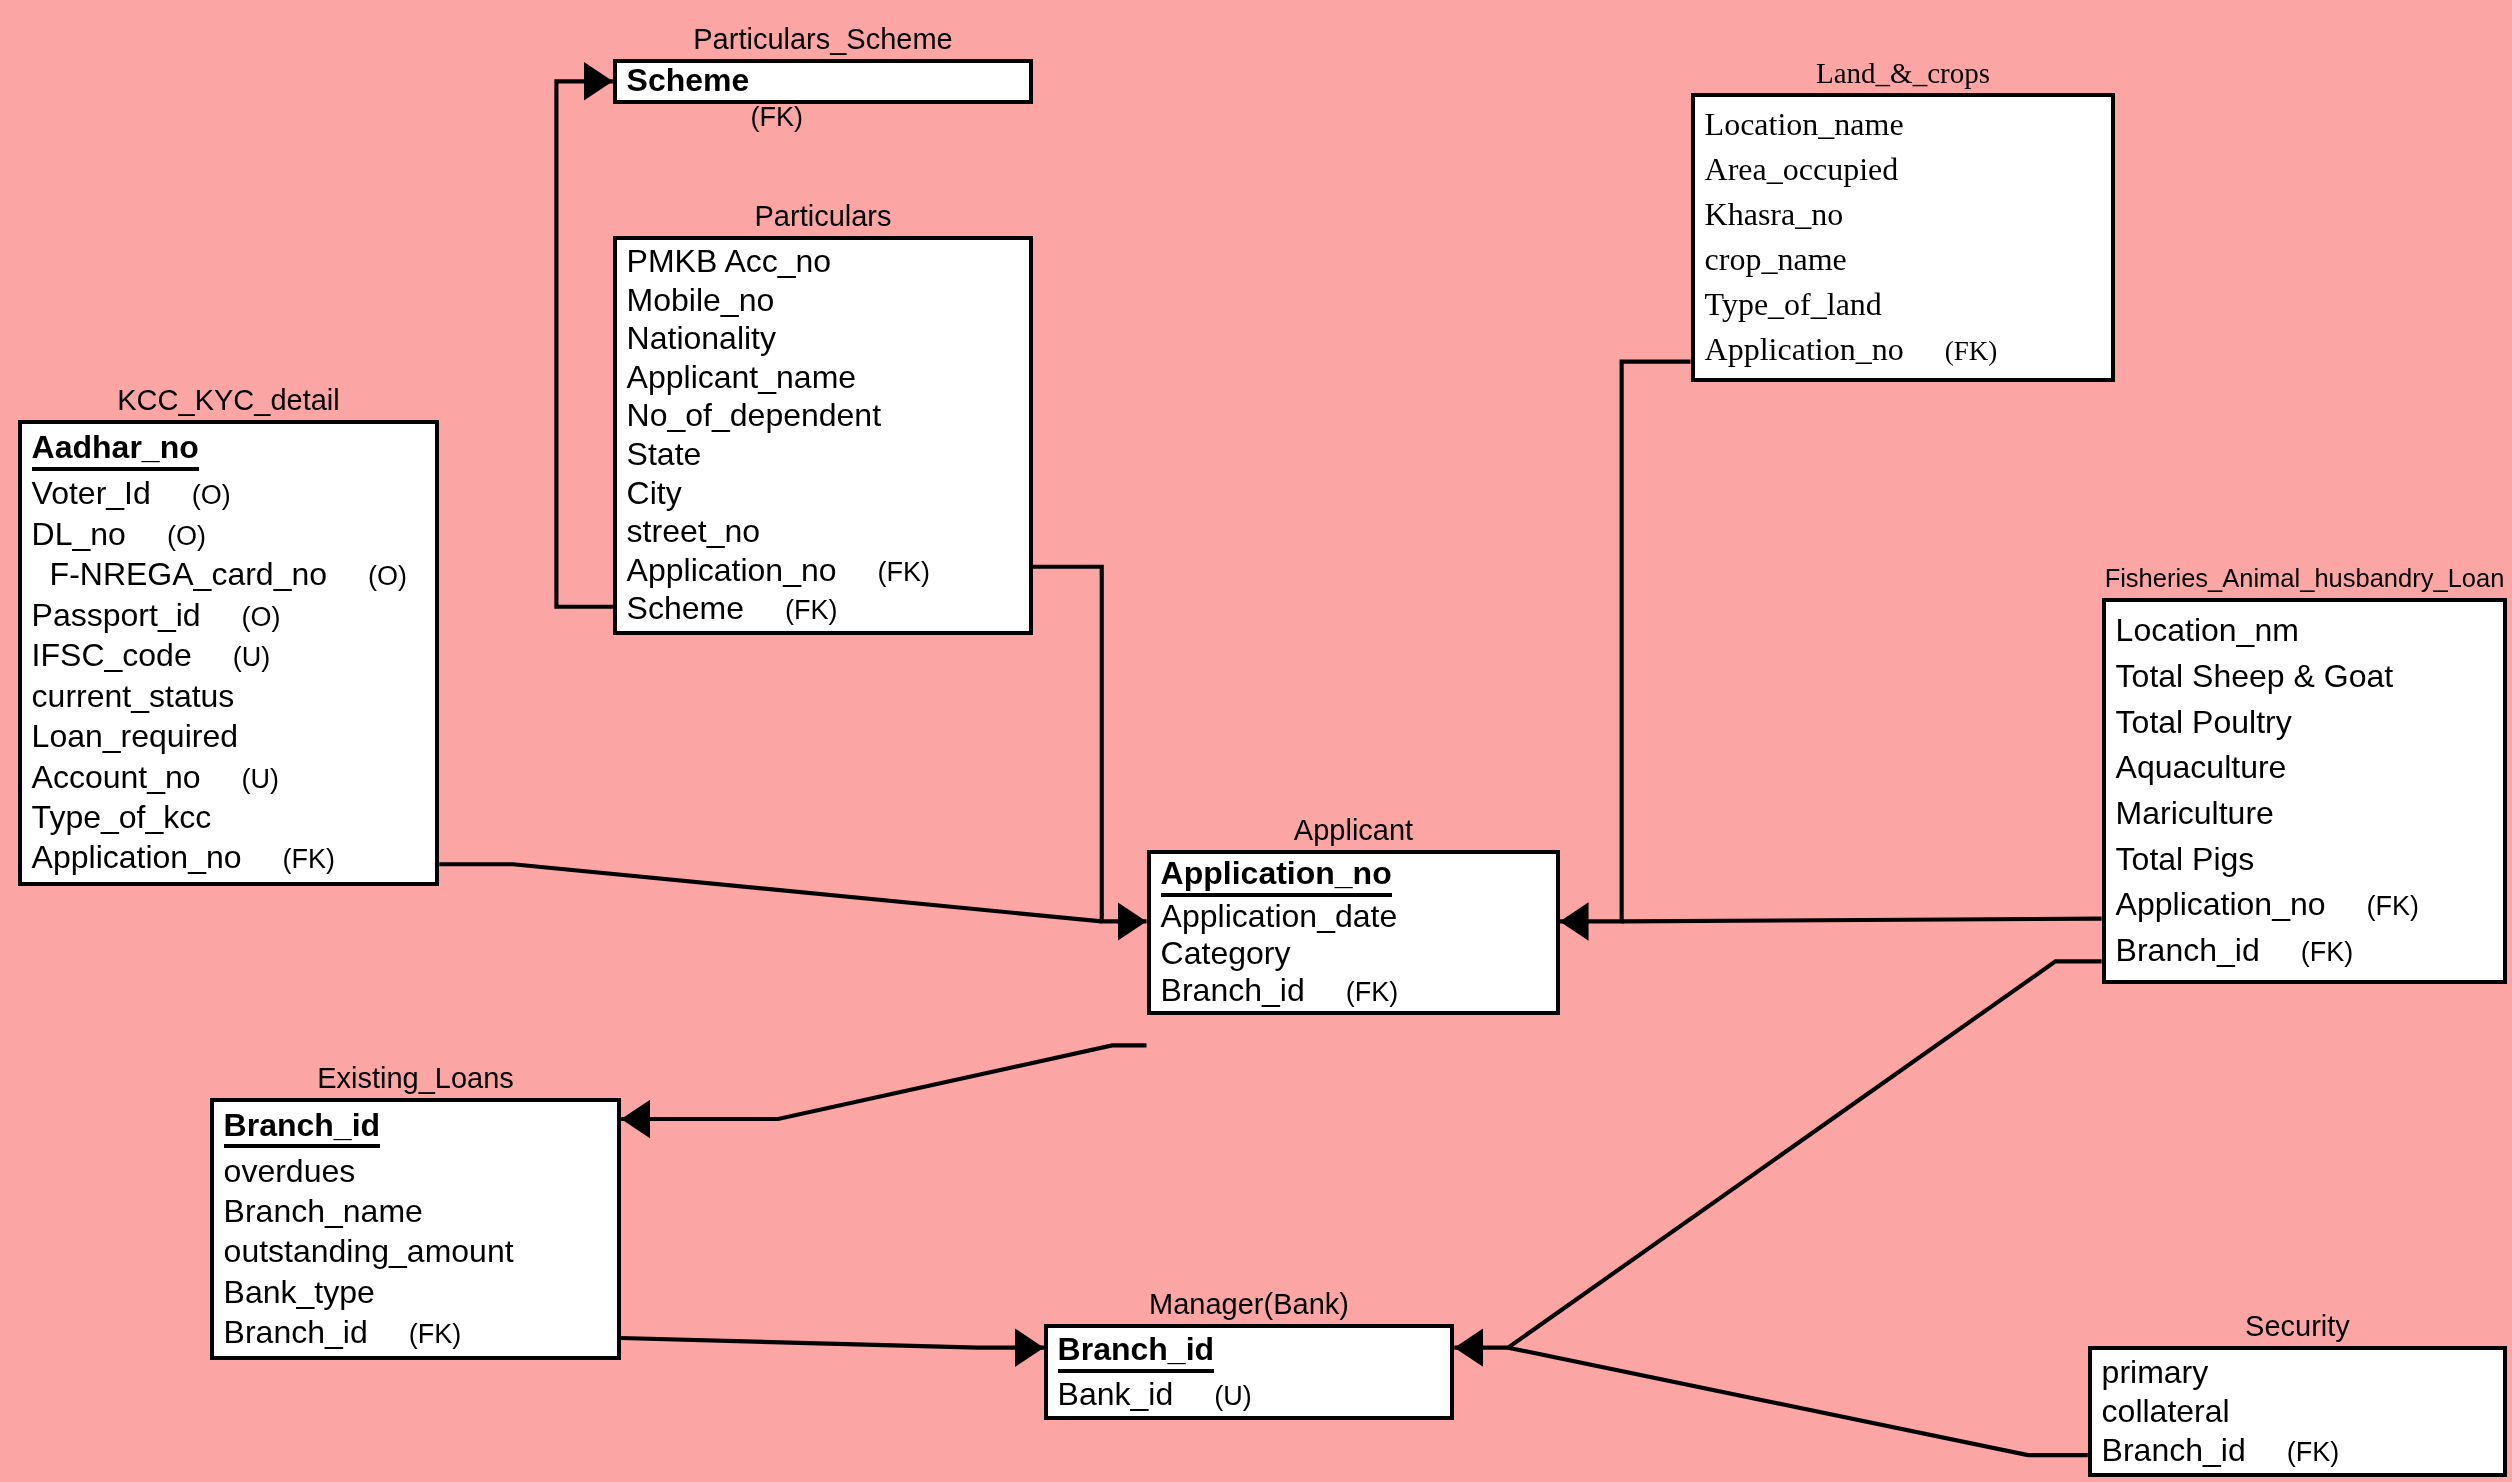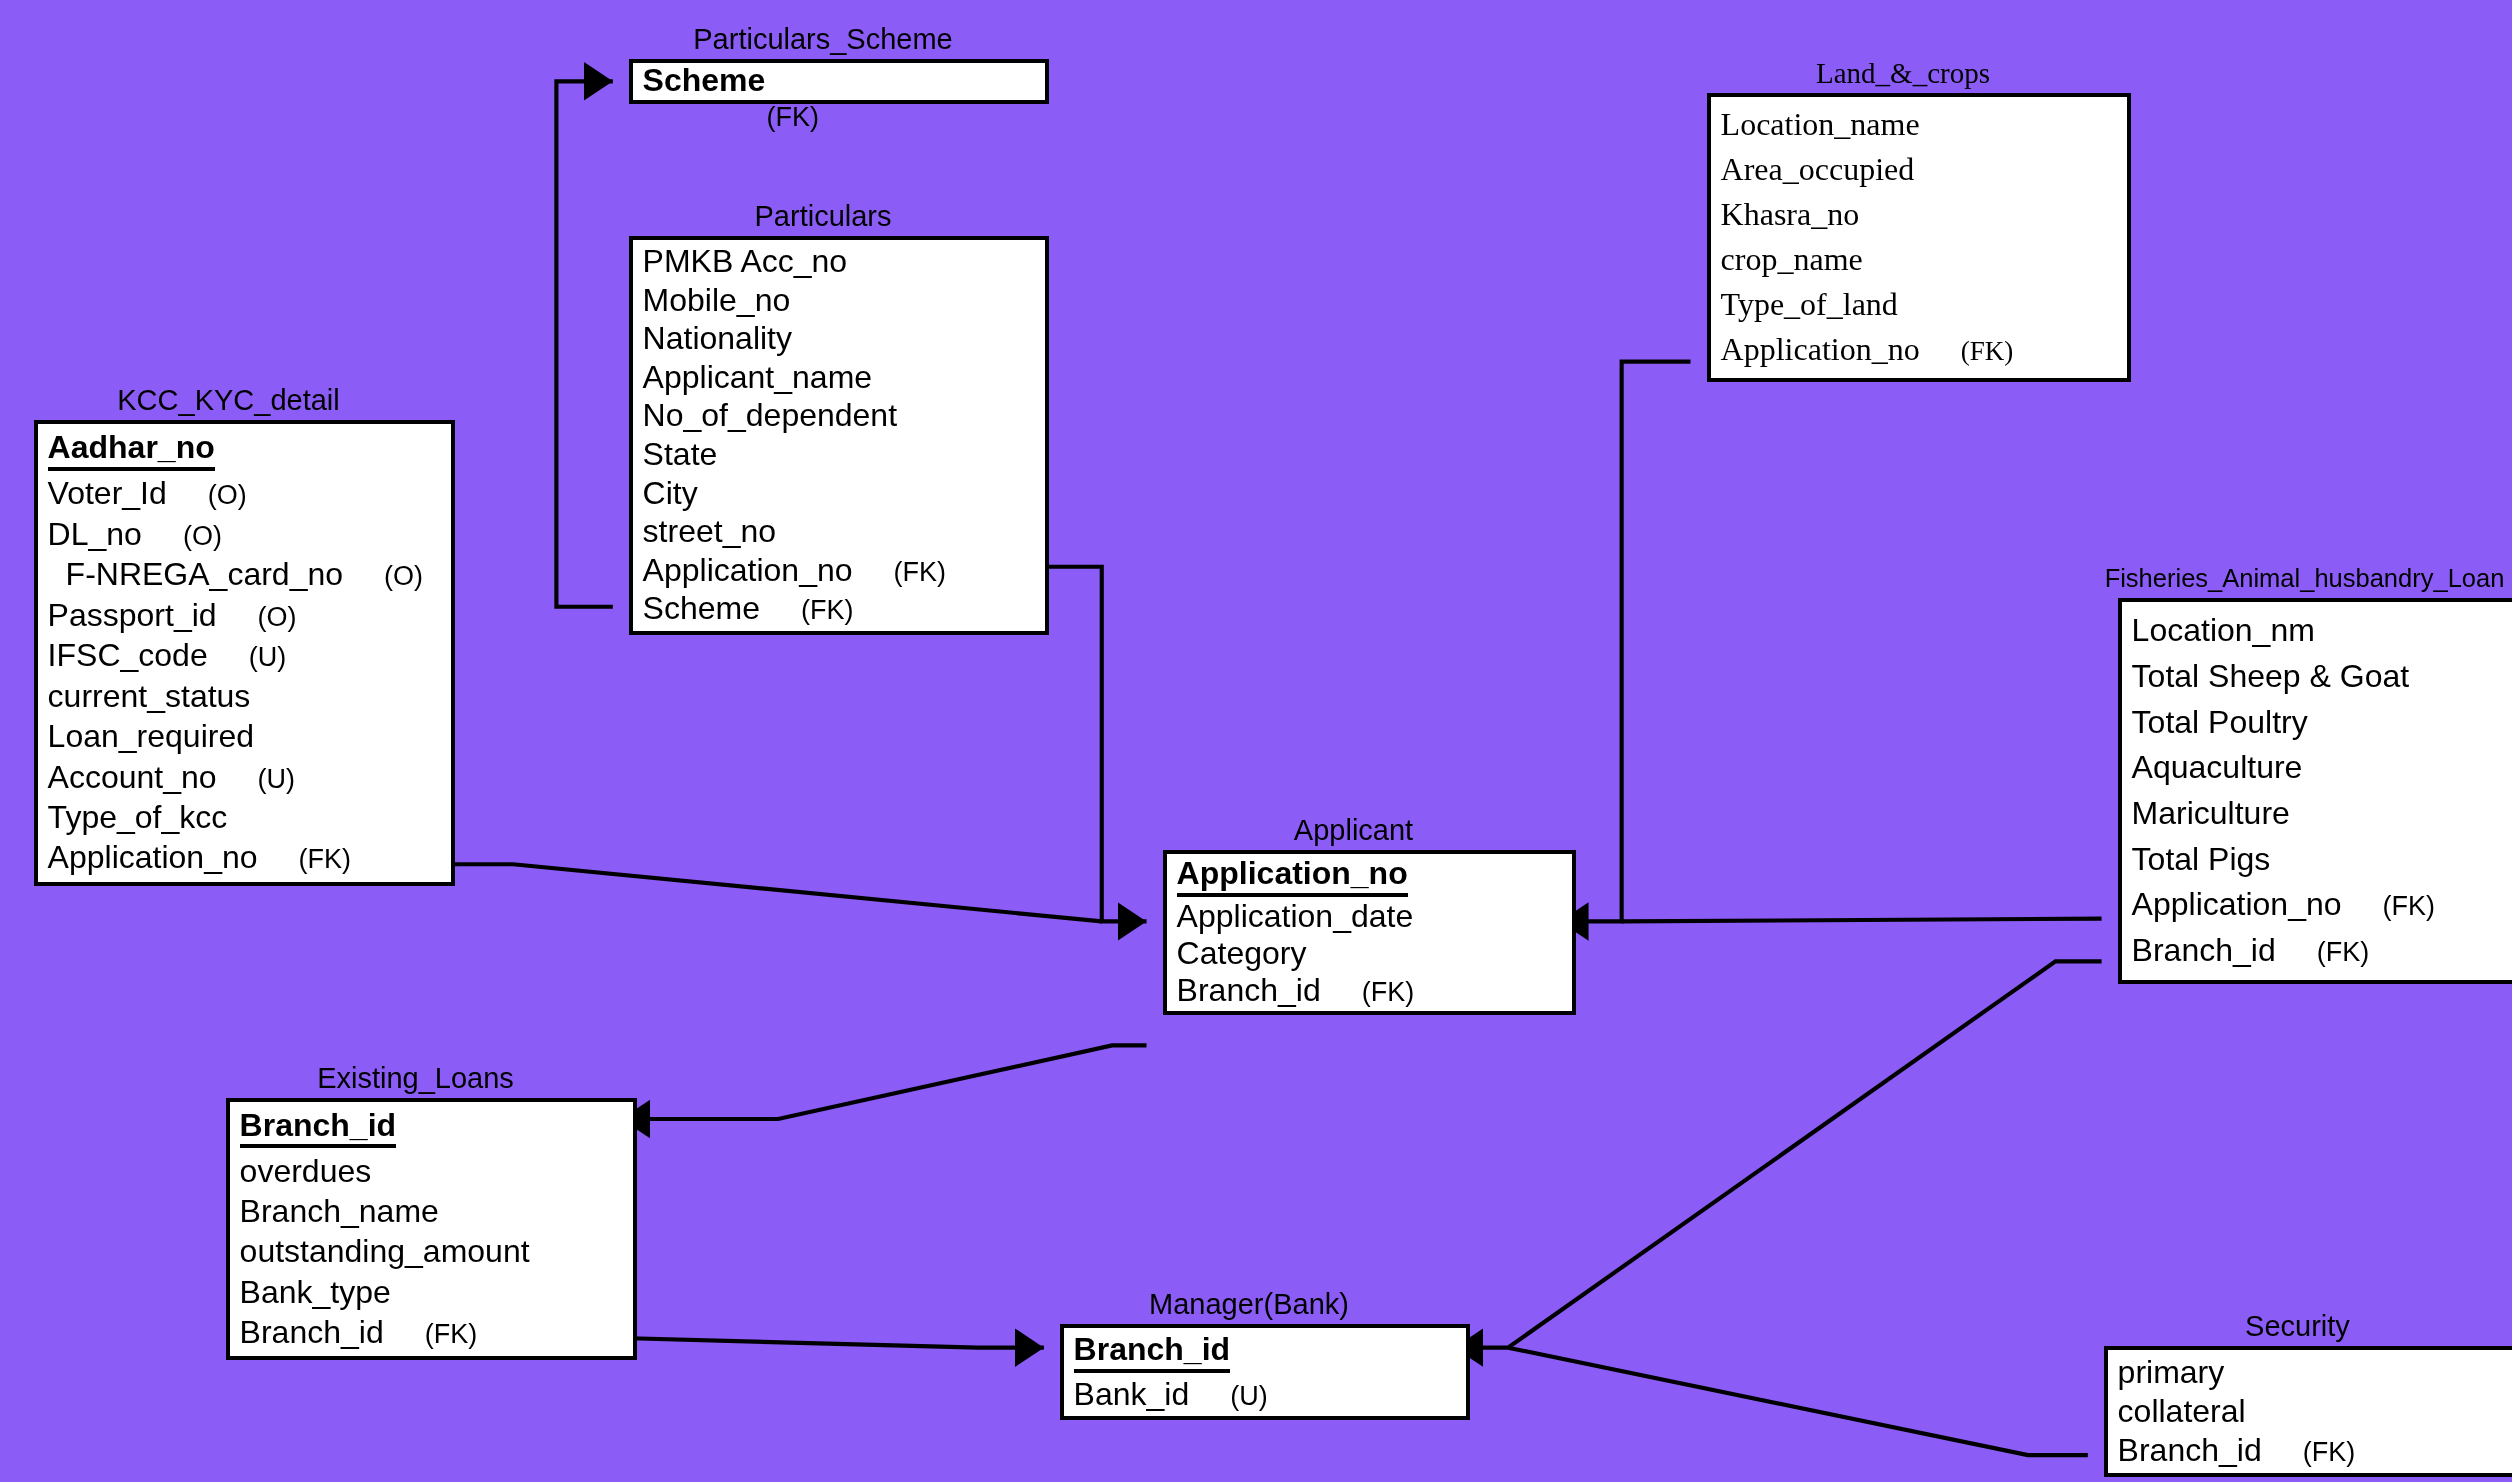--- a/index.html
+++ b/index.html
@@ -4,21 +4,21 @@
 <style>
   html, body {
     margin: 0;
     padding: 0;
     background: #ffffff;
   }
   #canvas {
     position: relative;
     width: 2512px;
     height: 1482px;
-    background: #8b5cf6;
+    background: #fca5a5;
     font-family: "Liberation Sans", "DejaVu Sans", sans-serif;
     color: #000000;
   }
   #wires {
     position: absolute;
     left: 0; top: 0;
     width: 2512px;
     height: 1482px;
   }
   #wires polyline {
@@ -34,21 +34,20 @@
     position: absolute;
     left: 0; top: 0;
     width: 100%; height: 100%;
     box-sizing: border-box;
     border: 4.1px solid #000000;
     background: #ffffff;
     display: flex;
     flex-direction: column;
     justify-content: space-evenly;
     padding-left: 9.6px;
-    margin-left: 16px;
   }
   .etitle {
     position: absolute;
     bottom: calc(100% + 5.5px);
     left: 50%;
     transform: translateX(-50%);
     white-space: nowrap;
     font-size: 29px;
     line-height: 1;
   }

